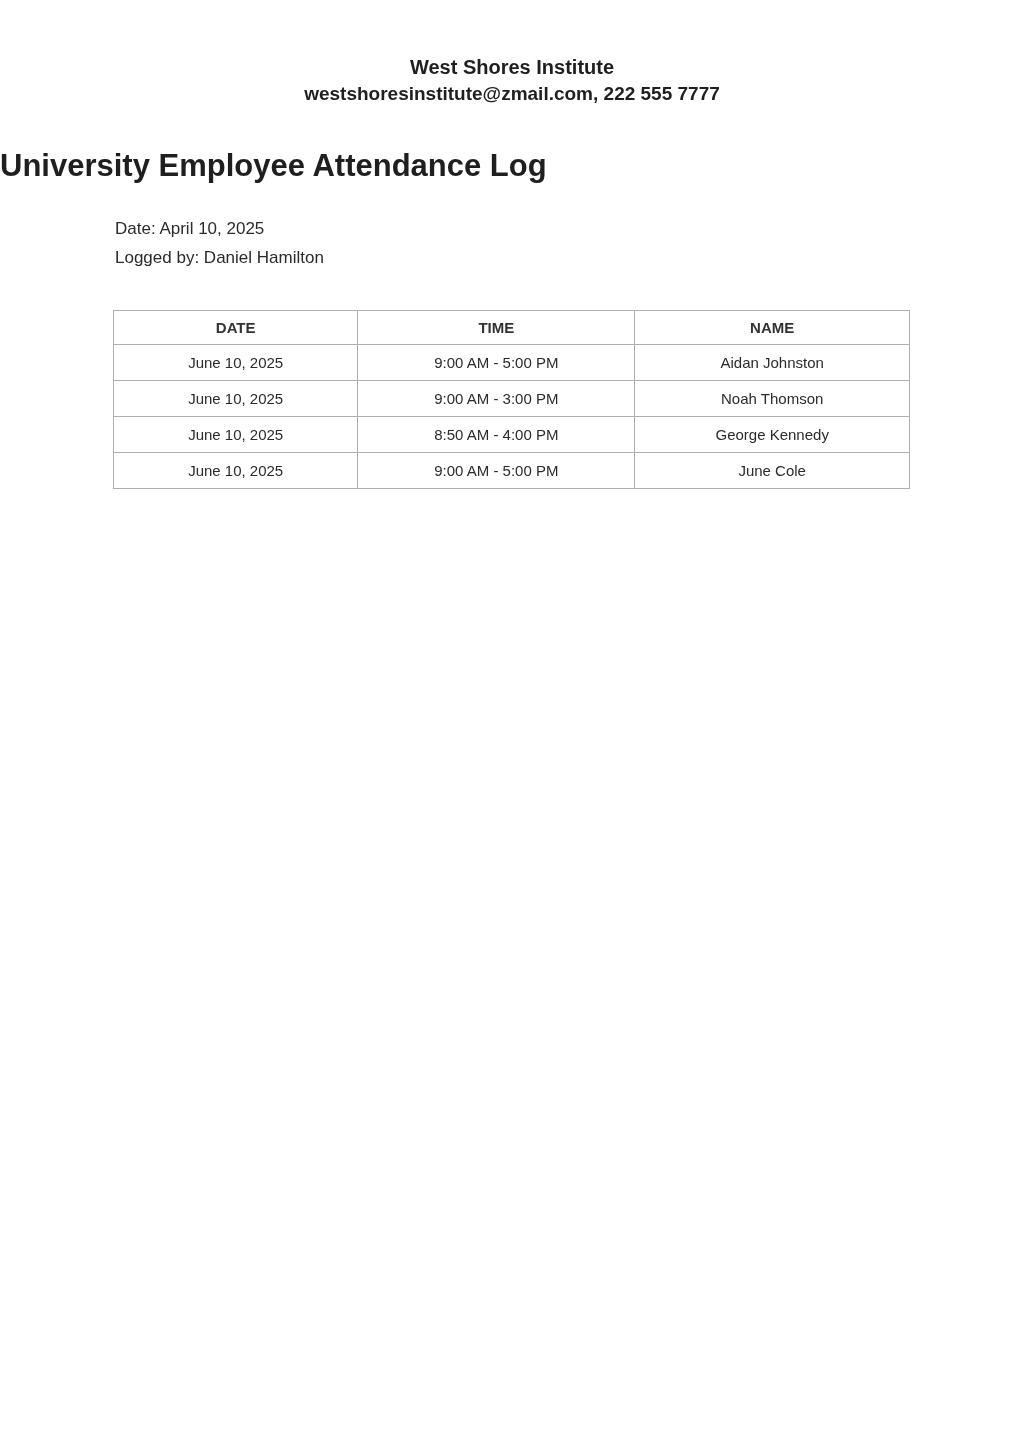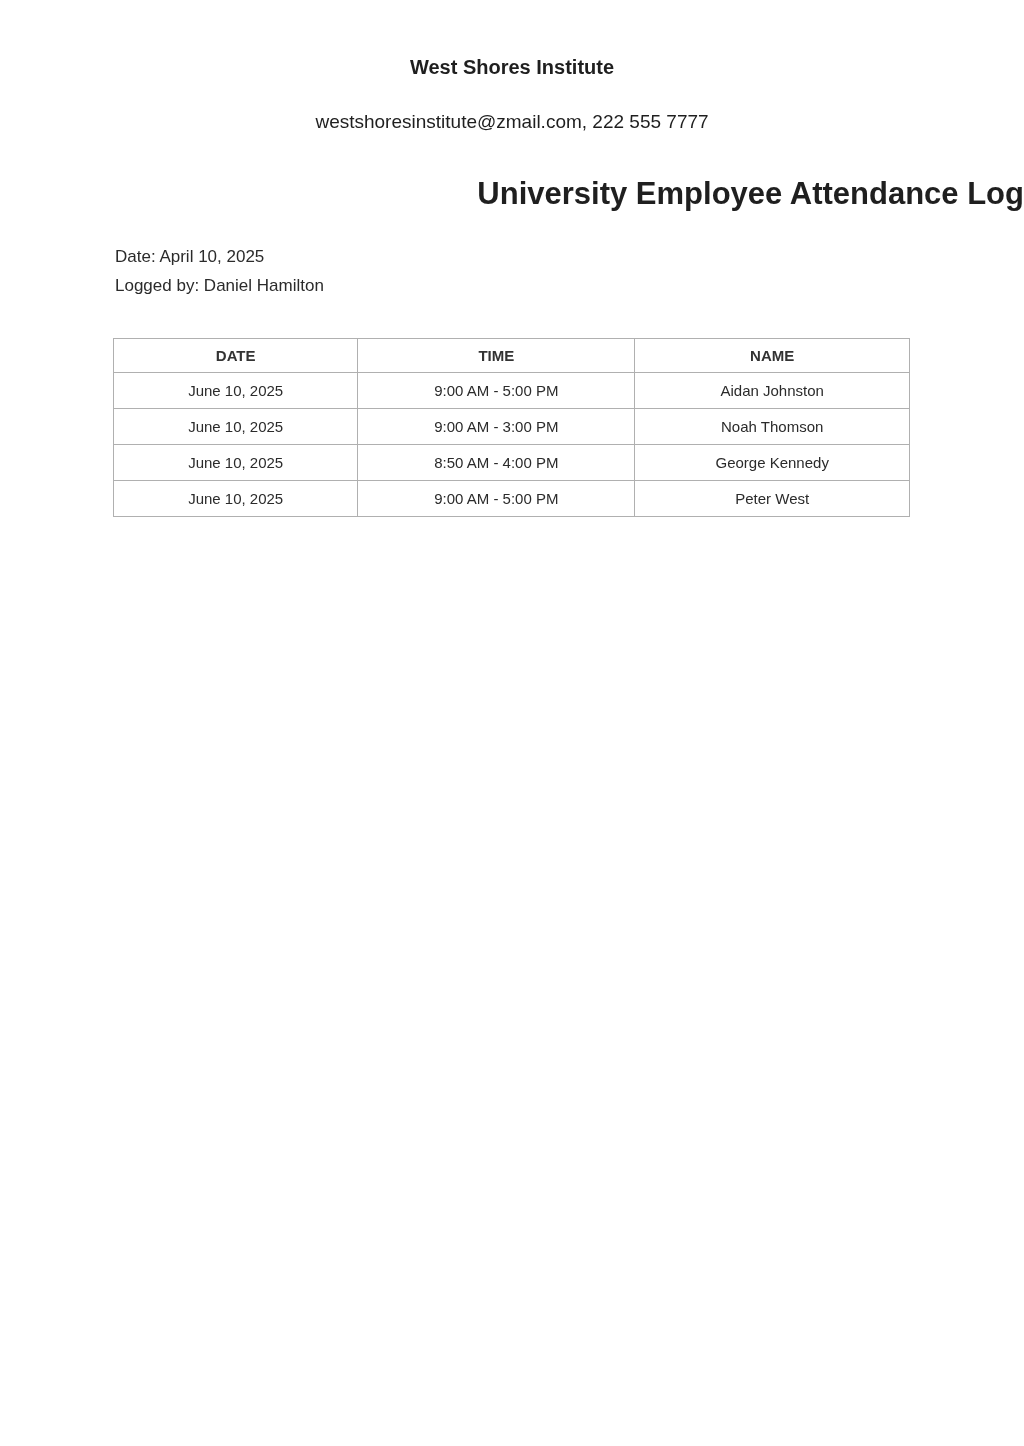--- a/index.html
+++ b/index.html
@@ -20,28 +20,27 @@
     text-align: center;
   }
   .org-name {
     font-size: 20px;
     font-weight: 700;
     line-height: 1.3;
     color: #1f1f1f;
   }
   .org-contact {
     font-size: 19px;
-    font-weight: 400;
+    font-weight: 700;
     line-height: 1.5;
     color: #1f1f1f;
-    margin-top: 28px;
   }
   .doc-title {
     margin-top: 38px;
-    text-align: right;
+    text-align: left;
     font-size: 31px;
     font-weight: 700;
     line-height: 1.2;
     color: #1f1f1f;
   }
   .meta-block {
     margin: 30px 0 0 115px;
     font-size: 17px;
     line-height: 29px;
     color: #2b2b2b;
@@ -121,19 +120,19 @@
           <td>Noah Thomson</td>
         </tr>
         <tr>
           <td>June 10, 2025</td>
           <td>8:50 AM - 4:00 PM</td>
           <td>George Kennedy</td>
         </tr>
         <tr>
           <td>June 10, 2025</td>
           <td>9:00 AM - 5:00 PM</td>
-          <td>Peter West</td>
+          <td>June Cole</td>
         </tr>
       </tbody>
     </table>
   </div>
 
 </div>
 
 </body></html>

